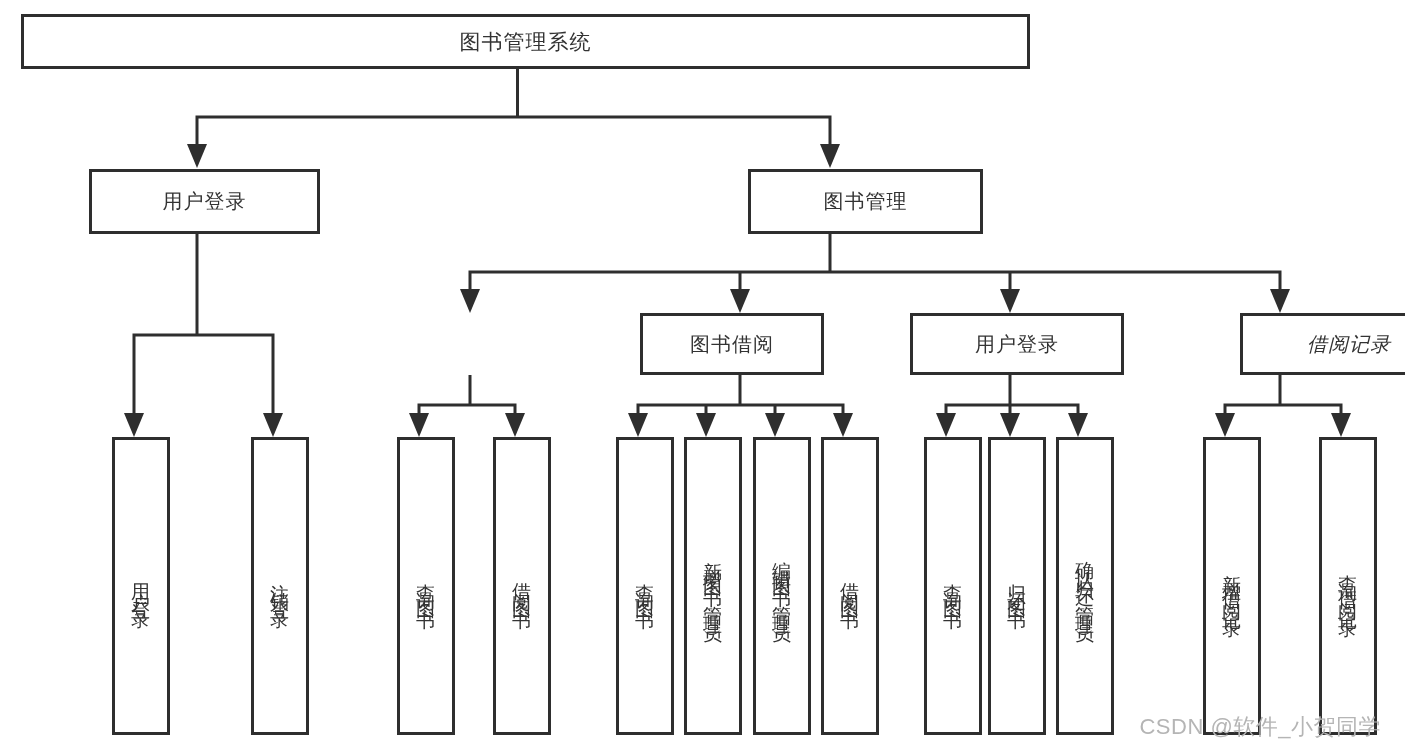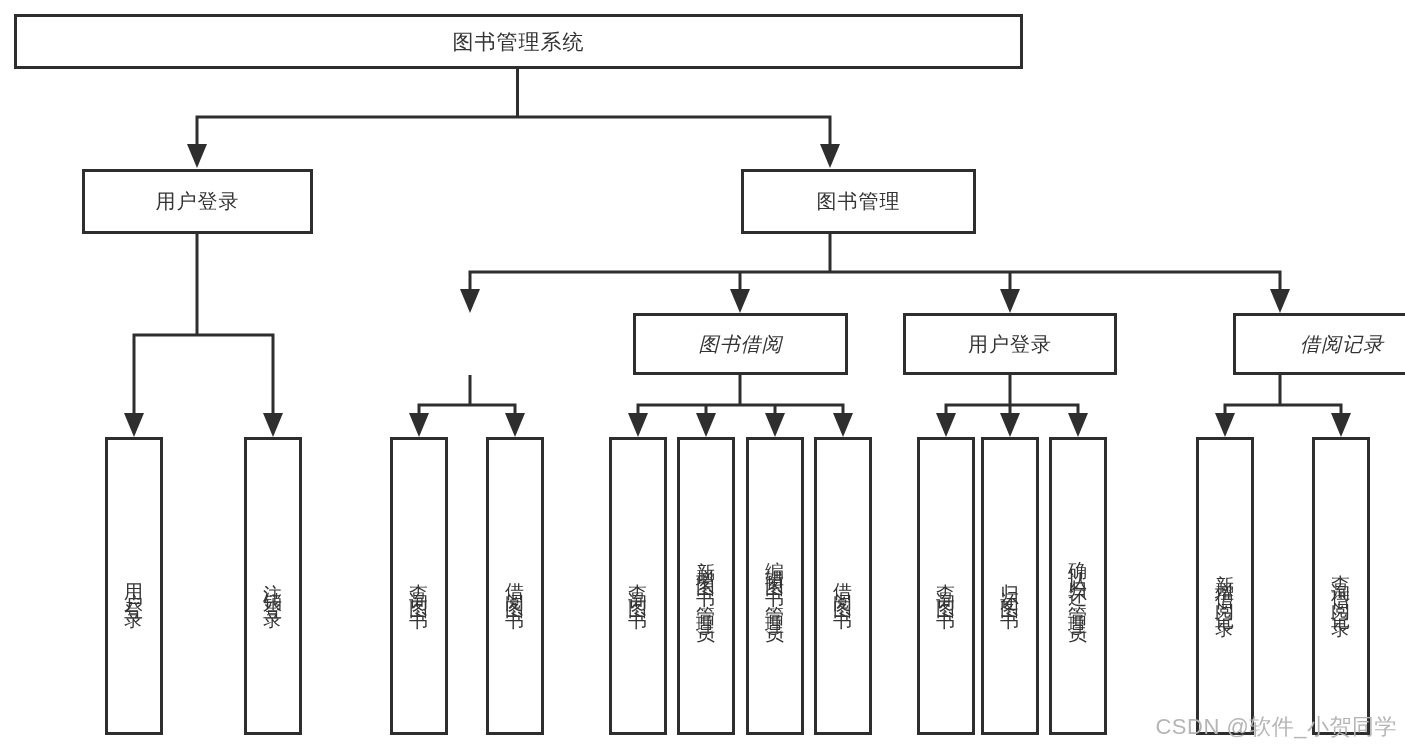--- a/index.html
+++ b/index.html
@@ -8,33 +8,34 @@
     background:var(--bg,#fff);
     font-family:"Liberation Sans","DejaVu Sans",sans-serif;
     color:var(--text,#333);
   }
   .wires{position:absolute;left:0;top:0;z-index:1;}
   .node{
     position:absolute;z-index:2;box-sizing:border-box;
     background:#fff;border:3px solid var(--line,#2e2e2e);
     display:flex;align-items:center;justify-content:center;
     color:var(--text,#333);
+    margin-left:7px;
   }
   .root-node{left:14px;top:14px;width:1009px;height:55px;font-size:21px;letter-spacing:1px;}
   .h-node{font-size:20px;letter-spacing:1px;}
   .lvl2{top:169px;height:65px;}
   .lvl3{top:313px;height:62px;}
   .leaf{top:437px;width:58px;height:298px;}
   .vtext{
     writing-mode:vertical-rl;text-orientation:mixed;
     font-size:19px;letter-spacing:9px;line-height:1;
     white-space:nowrap;
   }
   .watermark{
-    position:absolute;right:8px;top:712px;z-index:3;
+    position:absolute;right:24px;top:712px;z-index:3;
     font-size:22px;letter-spacing:0.5px;
     color:var(--wm,#b5b5b5);
   }
 </style>
 </head>
 <body>
 
 <div class="stage" style="--line: #2e2e2e; --text: #333333; --wm: #b5b5b5; --bg: #ffffff;">
 
   <svg class="wires" width="1405" height="747" viewBox="0 0 1405 747" fill="none" stroke="#2e2e2e" stroke-width="3">
@@ -71,21 +72,21 @@
     <path d="M1280 375 V405 M1225 414 V405 H1341 V414"></path>
     <polygon points="1215,413 1235,413 1225,437" fill="#2e2e2e" stroke="none"></polygon>
     <polygon points="1331,413 1351,413 1341,437" fill="#2e2e2e" stroke="none"></polygon>
   </svg>
 
   <div class="node root-node">图书管理系统</div>
 
   <div class="node h-node lvl2" style="left:82px;width:231px;">用户登录</div>
   <div class="node h-node lvl2" style="left:741px;width:235px;">图书管理</div>
 
-  <div class="node h-node lvl3" style="left:633px;width:215px;font-style:italic;">图书借阅</div>
+  <div class="node h-node lvl3" style="left:633px;width:184px;">图书借阅</div>
   <div class="node h-node lvl3" style="left:903px;width:214px;">用户登录</div>
   <div class="node h-node lvl3" style="left:1233px;width:218px;font-style:italic;">借阅记录</div>
 
   <div class="node leaf" style="left:105px;">
     <span class="vtext">用户登录</span>
     </div>
   <div class="node leaf" style="left:244px;">
     <span class="vtext">注销登录</span>
     </div>
 

